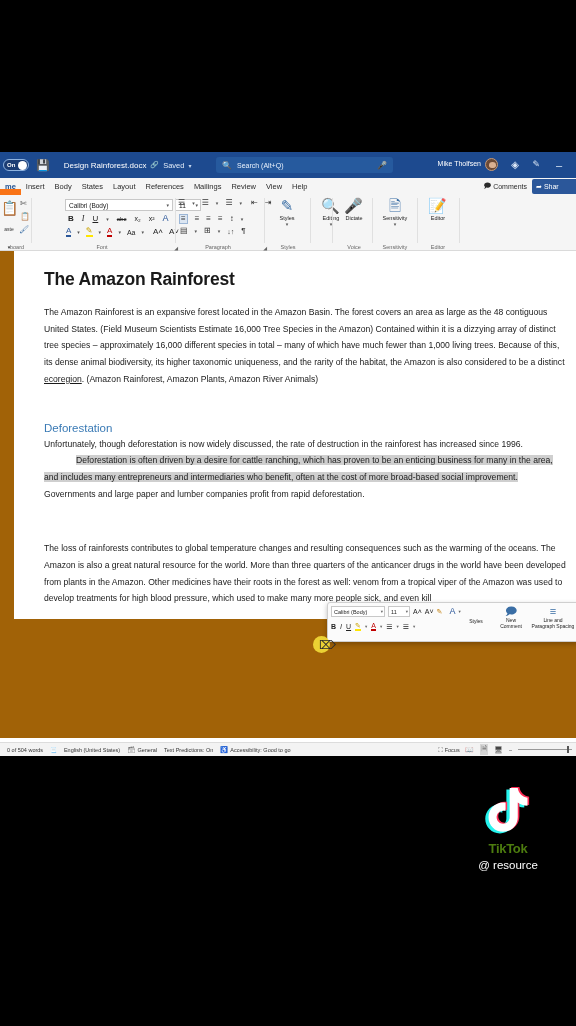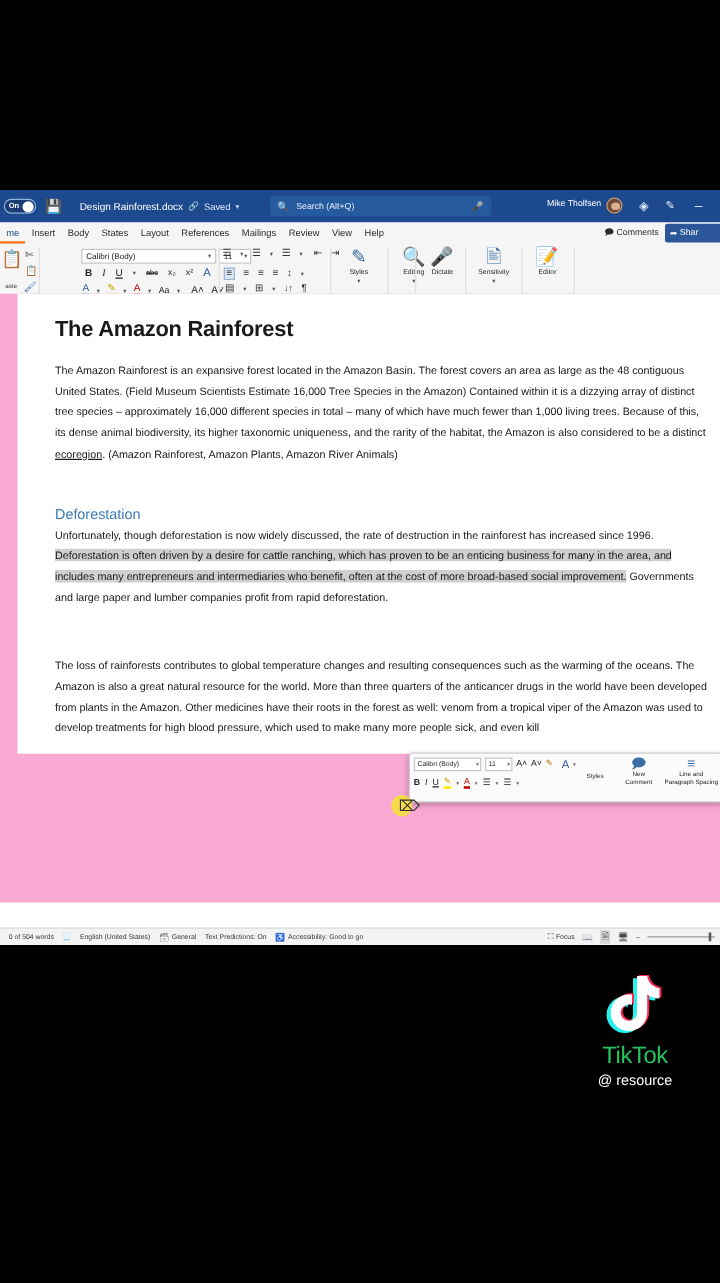--- a/index.html
+++ b/index.html
@@ -50,21 +50,21 @@
   .ico-ribbon-dd { right: 57px; }
   .ico-pen { right: 36px; font-size: 9px; }
   .ico-min { right: 14px; font-size: 11px; }
 
   
   .tabstrip {
     position: absolute; left: 0; top: 26px; width: 576px; height: 17px;
     background: #f5f5f5; display: flex; align-items: center;
   }
   .tab { font-size: 7.5px; color: #2b2b2b; padding: 0 5px; white-space: nowrap; height: 17px; line-height: 17px; }
-  .tab.active { color: #1b4d8f; border-bottom: 2px solid #f97316; font-weight: 400; }
+  .tab.active { color: #1b4d8f; border-bottom: 6px solid #f97316; font-weight: 700; }
   .comments-btn {
     position: absolute; right: 46px; top: 2px; height: 13px; font-size: 7px; color: #2b2b2b;
     display: flex; align-items: center; gap: 2px; padding: 0 3px;
   }
   .share-btn {
     position: absolute; right: 0; top: 1px; height: 15px; width: 44px; background: #2b579a;
     color: #fff; font-size: 7px; display: flex; align-items: center; gap: 2px; padding-left: 4px;
     border-radius: 2px 0 0 2px;
   }
 
@@ -116,39 +116,39 @@
   .pbtn { font-size: 8px; color: #333; line-height: 1; }
   .pbtn.sel { background: #dce6f2; border: 1px solid #9cb6d6; padding: 0 1px; }
 
   
   .bigbtn { position: absolute; top: 3px; width: 34px; text-align: center; }
   .bigbtn .bi { font-size: 15px; color: #3a6ea5; line-height: 16px; display: block; }
   .bigbtn .bl { font-size: 5.5px; color: #222; display: block; margin-top: 1px; }
   .bigbtn .bc { font-size: 5px; color: #555; display: block; }
 
   
-  .doccanvas { position: absolute; left: 0; top: 83px; width: 576px; height: 487px; background: #f9a8d4; overflow: hidden; text-decoration: underline; }
+  .doccanvas { position: absolute; left: 0; top: 99px; width: 576px; height: 487px; background: #a16207; overflow: hidden; text-decoration: underline; }
   .page { position: absolute; left: 14px; top: 0; width: 562px; background: #fff; }
   .docpad { padding: 10px 10px 0 30px; }
   h1.doc-h1 {
     font-family: "Liberation Sans", sans-serif;
     font-size: 17.5px; font-weight: bold; color: #1a1a1a; letter-spacing: -0.2px;
     margin: 8px 0 14px 0;
   }
   h2.doc-h2 {
     font-family: "Liberation Sans", sans-serif;
     font-size: 11.5px; font-weight: normal; color: #3a7ab5; margin: 0 0 2px 0;
   }
   p.doc-p {
     font-family: "Liberation Sans", sans-serif;
     font-size: 8.6px; line-height: 16.7px; color: #1a1a1a; margin: 0 0 12px 0;
     text-align: left;
   }
   .u-link { text-decoration: underline; }
-  .sel-text { background: #cfcfcf; }
+  .sel-text { background: #cfcfcf; margin-left: 32px; }
 
   
   .minibar {
     position: absolute; left: 327px; top: 450px; width: 252px; height: 40px;
     background: #fbfbfb; border: 1px solid #cfcfcf; border-radius: 3px;
     box-shadow: 0 2px 5px rgba(0,0,0,.25); z-index: 30;
   }
   .mb-row1 { position: absolute; left: 3px; top: 3px; display: flex; align-items: center; gap: 3px; }
   .mb-row2 { position: absolute; left: 3px; top: 19px; display: flex; align-items: center; gap: 4px; }
   .mb-fname {
@@ -186,21 +186,21 @@
   .sb-ico { font-size: 6.5px; color: #555; }
   .sb-right { position: absolute; right: 4px; display: flex; align-items: center; gap: 6px; }
   .zoom-track { width: 54px; height: 1px; background: #999; position: relative; }
   .zoom-knob { position: absolute; right: 3px; top: -3px; width: 2px; height: 7px; background: #555; }
   .view-btn { font-size: 7px; color: #444; }
   .view-btn.sel { background: #d6d6d6; padding: 0 1px; }
 
   
   .tt-wrap { position: absolute; right: 8px; bottom: 155px; width: 120px; text-align: center; }
   .tt-note { position: relative; width: 52px; height: 52px; margin: 0 auto 6px auto; }
-  .tt-name { color: #22c55e; font-size: 19px; font-weight: normal; letter-spacing: -0.3px; }
+  .tt-name { color: #4d7c0f; font-size: 13px; font-weight: bold; letter-spacing: -0.3px; }
   .tt-handle { color: #fff; font-size: 11.5px; margin-top: 3px; }
 </style>
 </head>
 <body>
 
 <div id="stage">
 
   <div id="word">
 
     <div class="titlebar">

